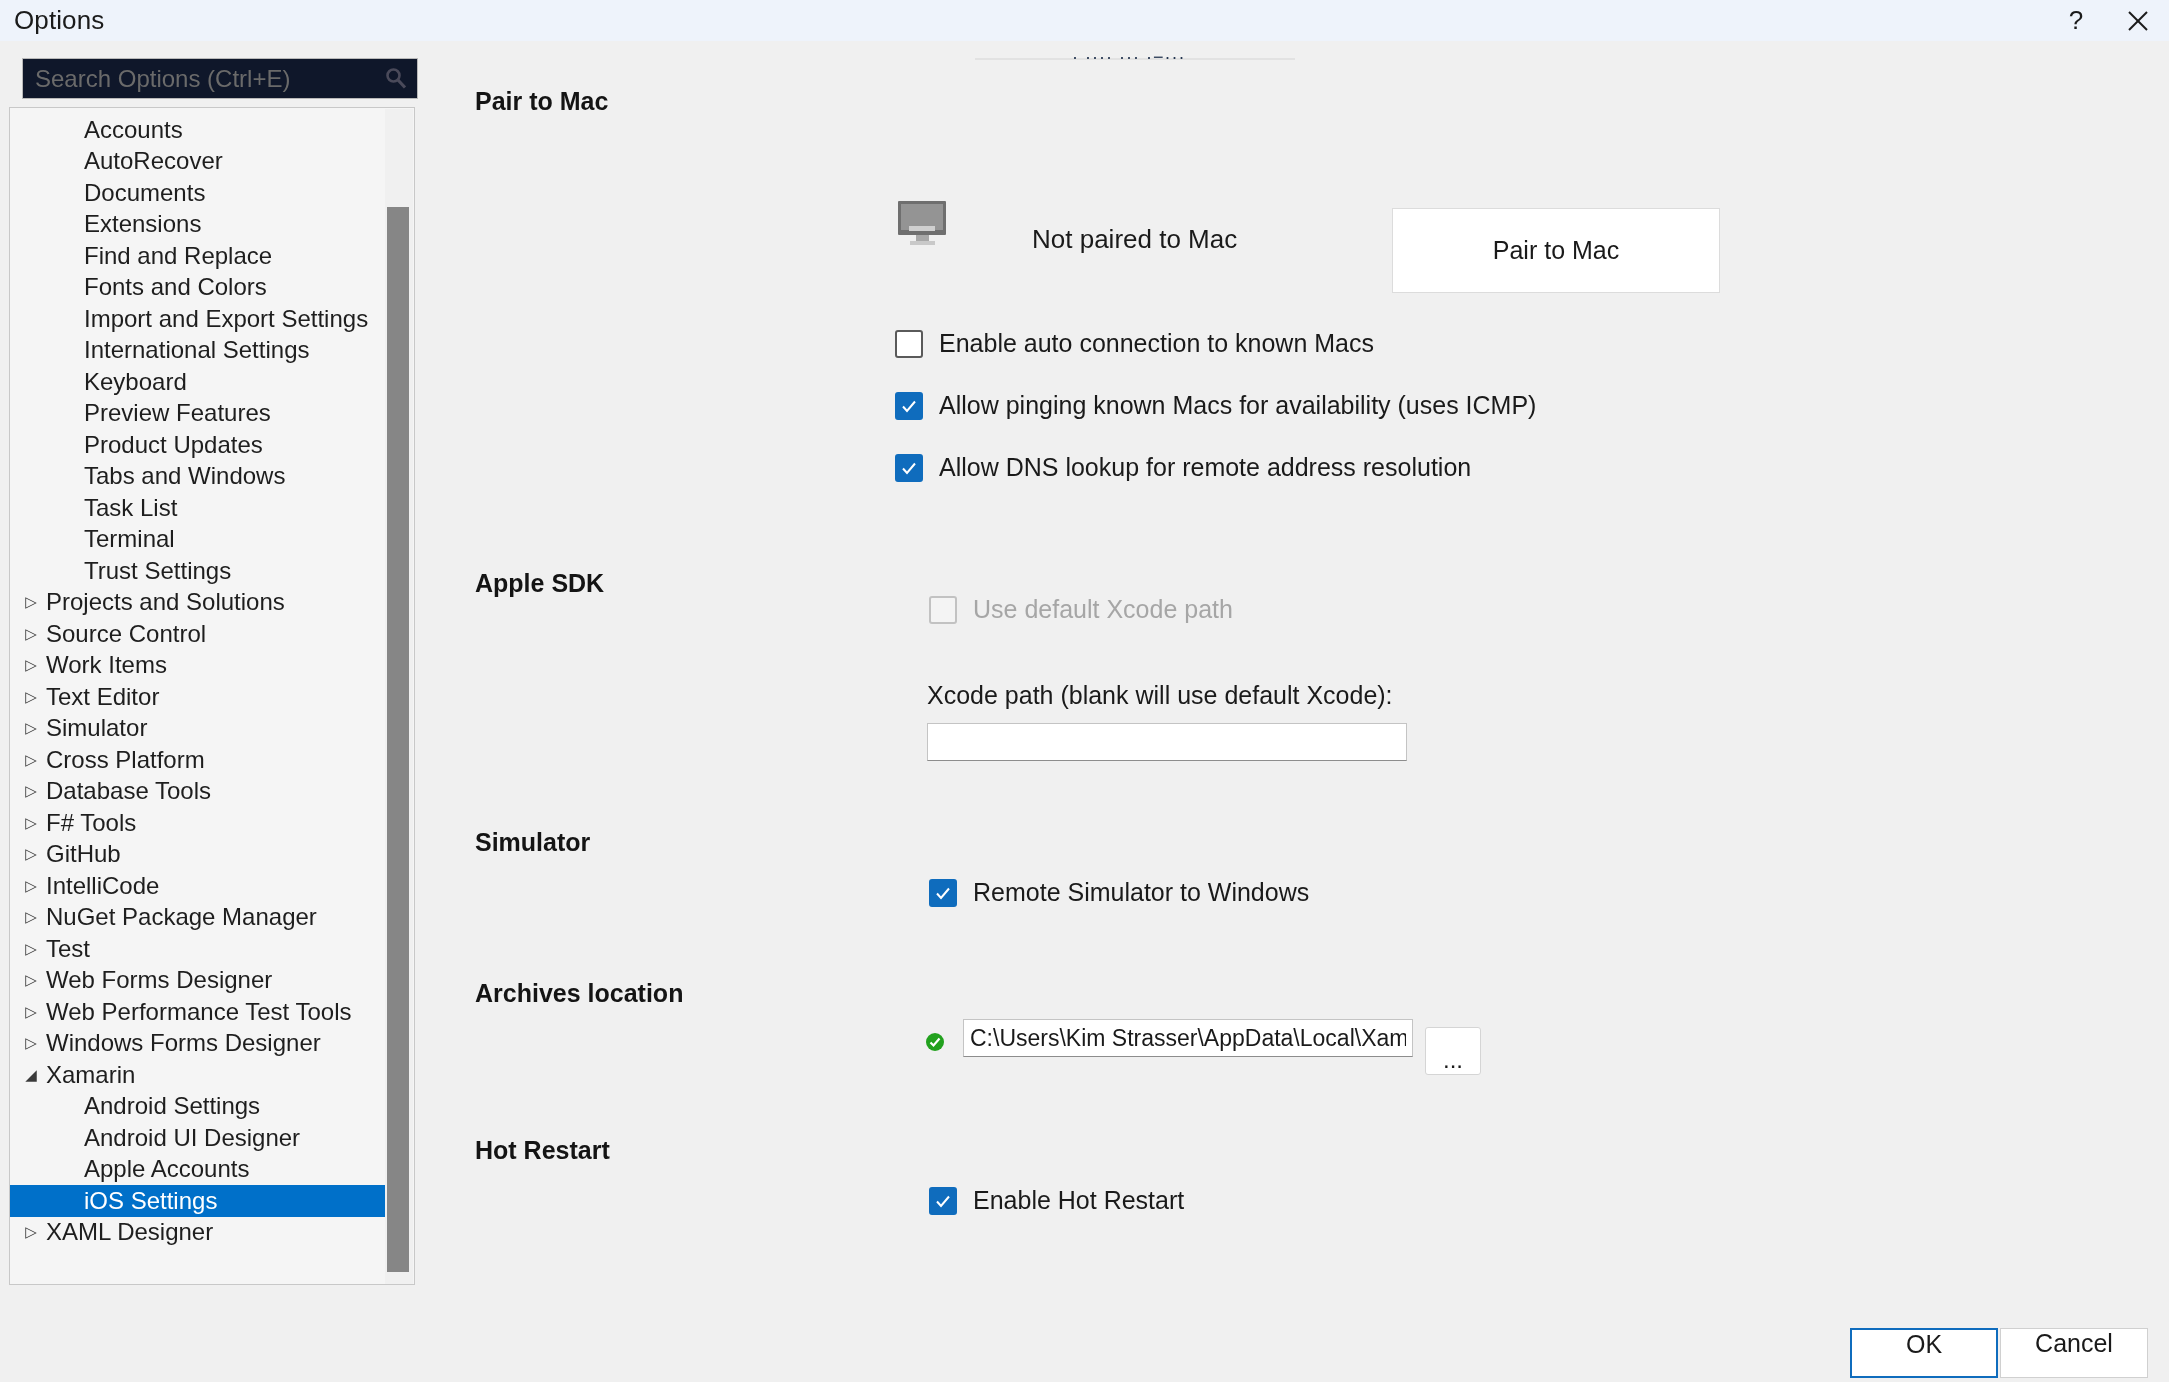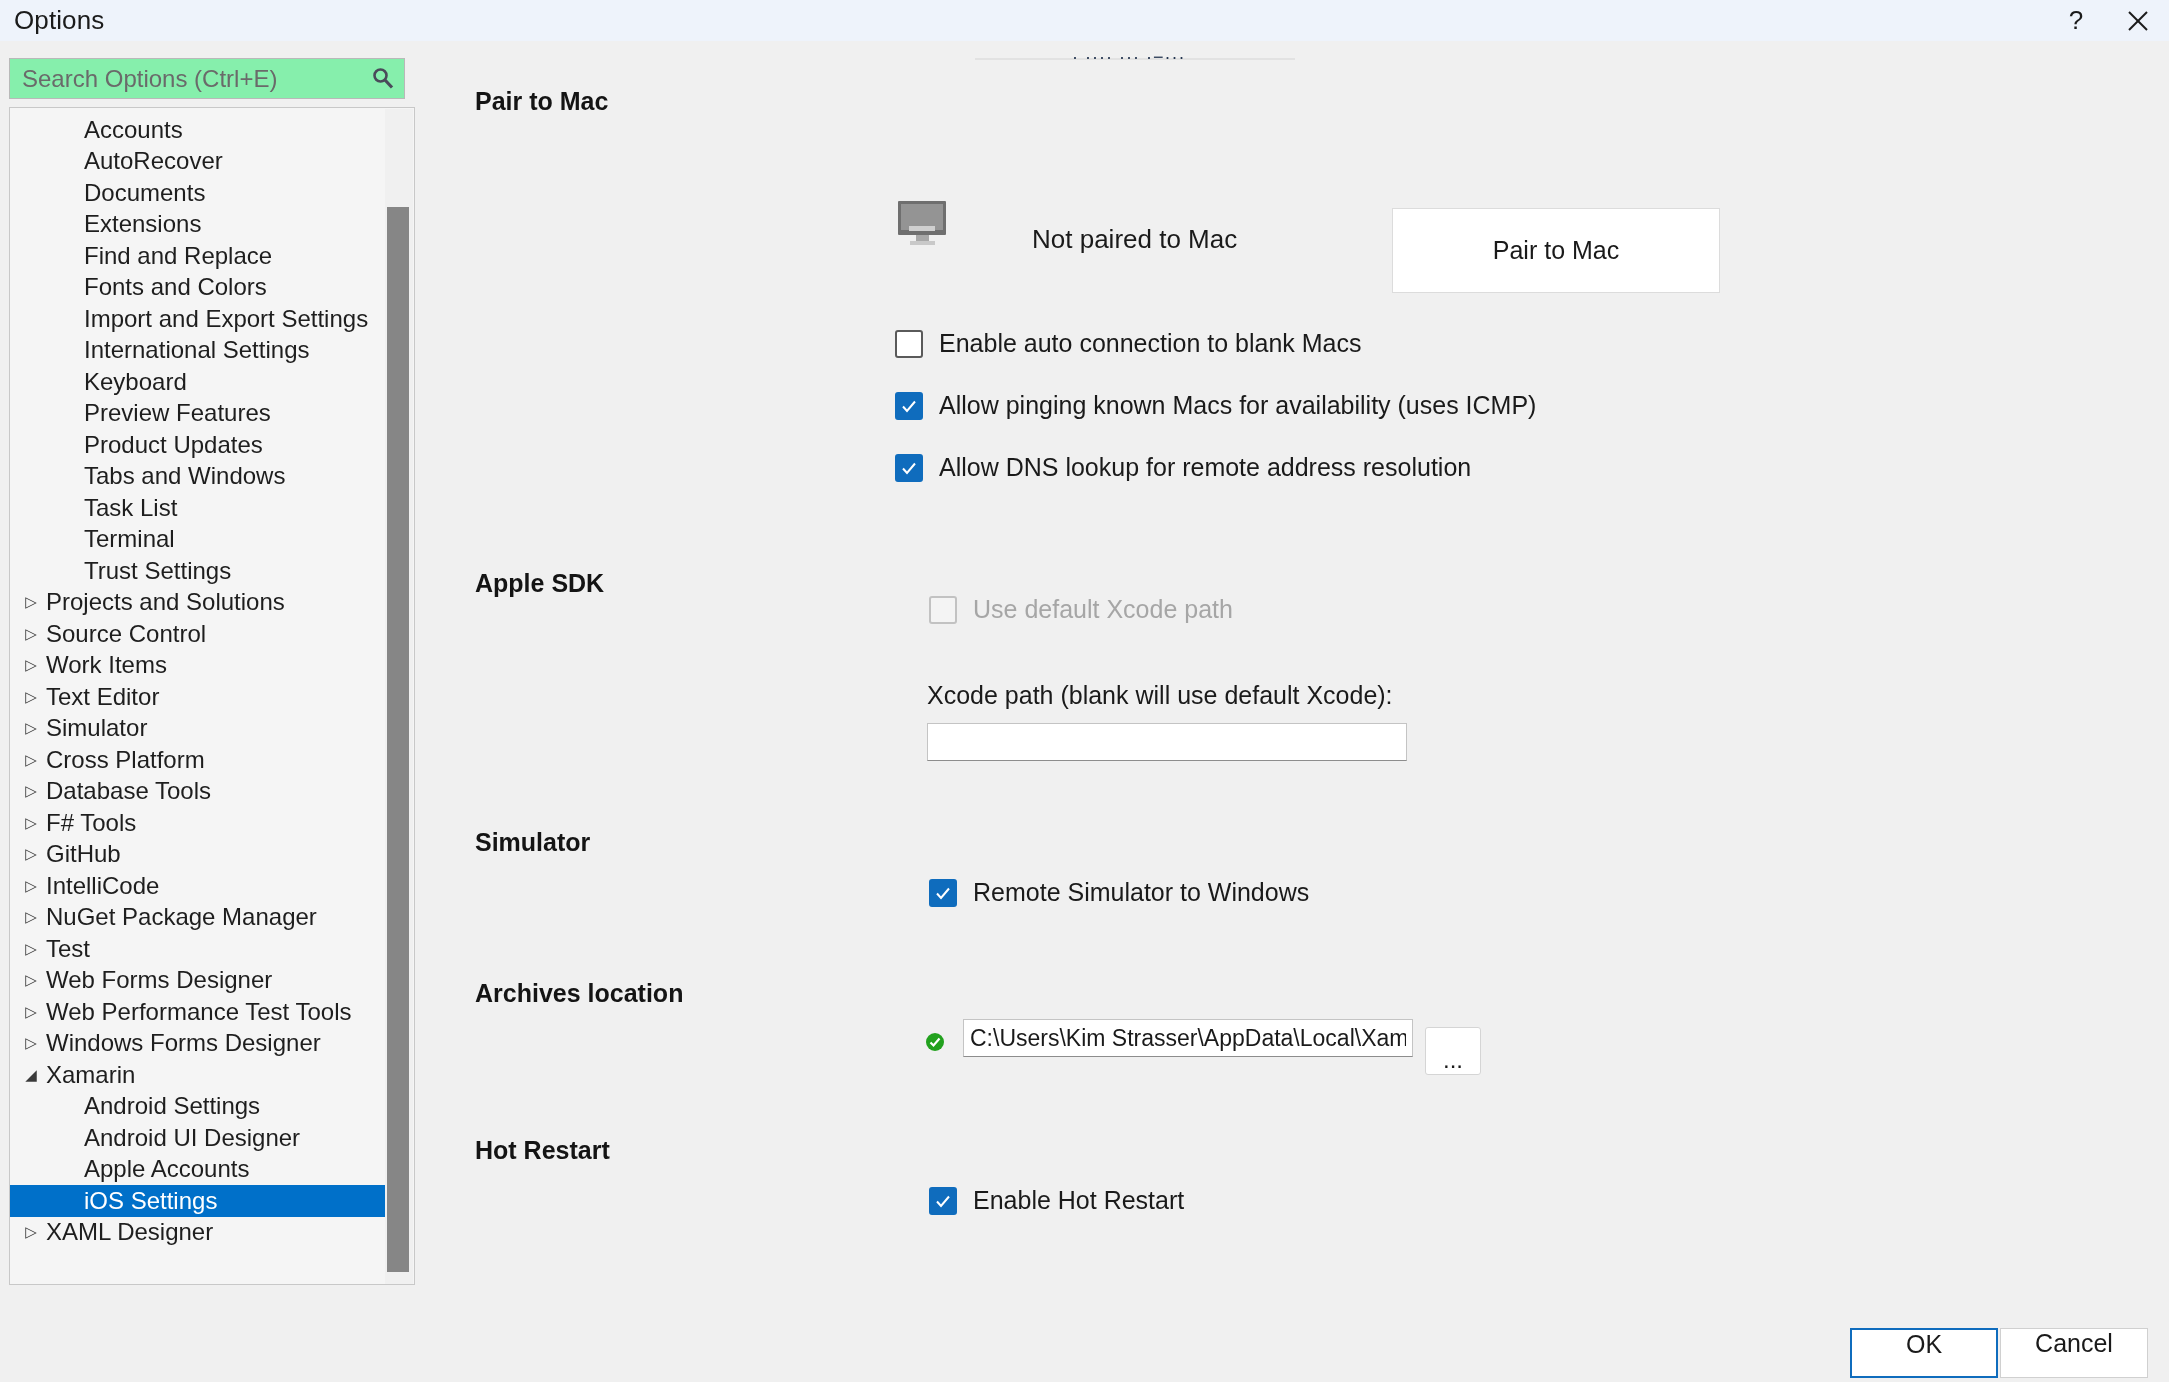--- a/index.html
+++ b/index.html
@@ -29,23 +29,23 @@
   .title-btn {
     width: 62px; height: 41px;
     display: flex; align-items: center; justify-content: center;
     font-size: 26px; color: #1b1b1b;
     cursor: default;
   }
   .title-btn svg { display: block; }
 
   
   #search-wrap {
-    position: absolute; left: 9px; top: 58px;
+    position: absolute; left: 22px; top: 58px;
     width: 396px; height: 41px;
-    background: #86efac;
+    background: #0f172a;
     border: 1px solid #b9b9b9;
     display: flex; align-items: center;
   }
   #search-input {
     flex: 1;
     border: 0; outline: 0; background: transparent;
     font-family: "Liberation Sans", sans-serif;
     font-size: 24px;
     color: #6a6a6a;
     padding: 0 8px 0 12px;
@@ -459,21 +459,21 @@
   <div id="pair-status">Not paired to Mac</div>
 
   <div id="pair-btn">
     <span>Pair to Mac</span>
   </div>
 
   <div class="cbrow" id="cb-auto">
     <span class="cbbox">
       
     </span>
-    <span class="cblabel">Enable auto connection to blank Macs</span>
+    <span class="cblabel">Enable auto connection to known Macs</span>
   </div>
 
   <div class="cbrow" id="cb-ping">
     <span class="cbbox checked">
       <svg class="tick" width="20" height="20" viewBox="0 0 20 20">
         <polyline points="4,10.5 8,15 16,5.5" fill="none" stroke="#ffffff" stroke-width="2"></polyline>
       </svg>
     </span>
     <span class="cblabel">Allow pinging known Macs for availability (uses ICMP)</span>
   </div>

